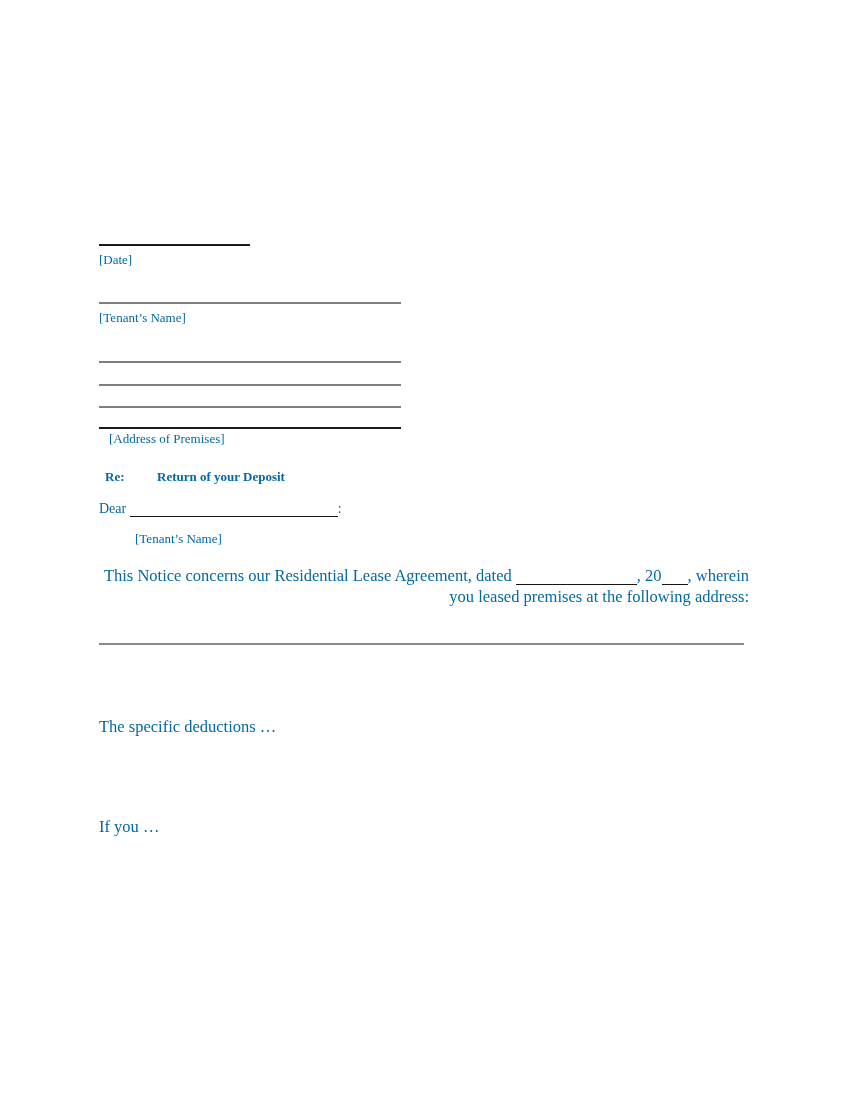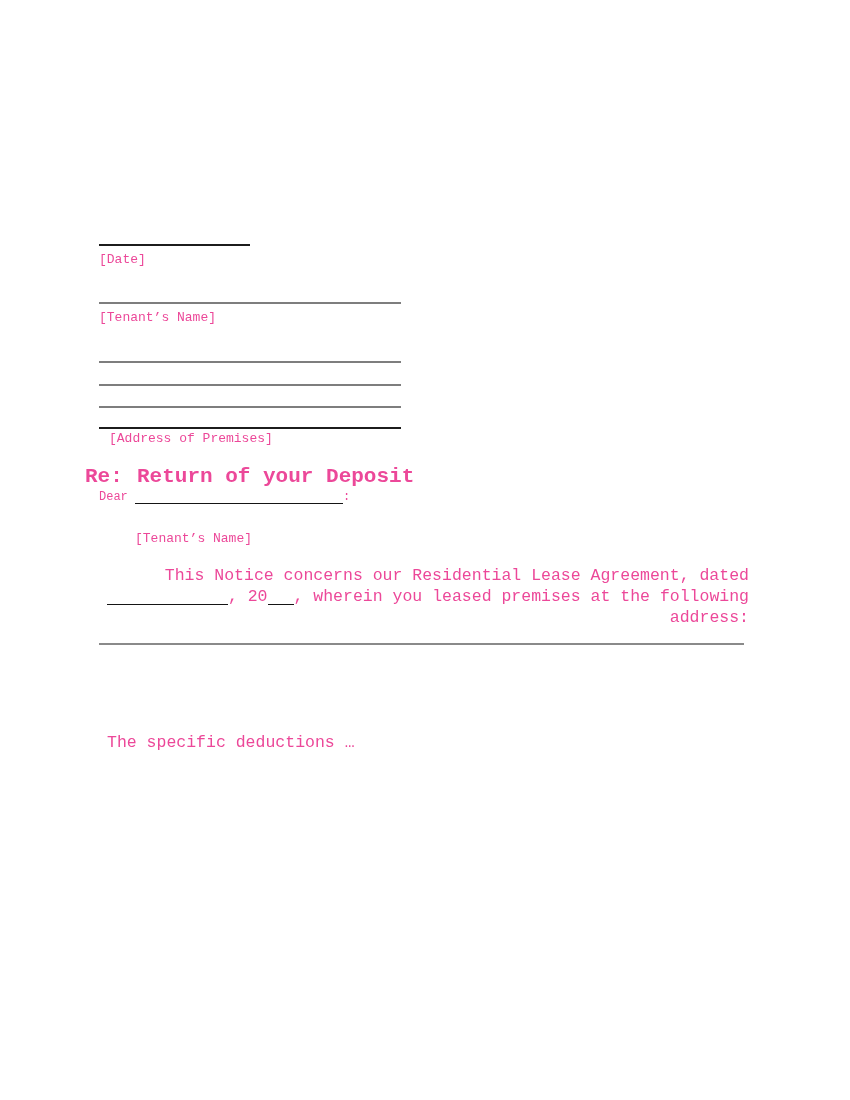--- a/index.html
+++ b/index.html
@@ -1,22 +1,22 @@
 <!DOCTYPE html>
 <html><head>
 <meta charset="utf-8">
 <style>
   html, body { margin:0; padding:0; background:#ffffff; }
   .page {
     position:relative;
     width:850px;
     height:1100px;
     background:#ffffff;
-    font-family:Liberation Mono, monospace;
-    color:#ec4899;
+    font-family:Liberation Serif, serif;
+    color:#0369a1;
     overflow:hidden;
   }
   
   .hline { position:absolute; height:0; }
   .hline.black { border-top:2px solid #1c1c1c; }
   .hline.gray  { border-top:2.5px solid #7e7e7e; }
   #line-date     { left:99px;  top:244px; width:151px; }
   #line-tenant   { left:99px;  top:302px; width:302px; }
   #line-addr1    { left:99px;  top:361px; width:302px; }
   #line-addr2    { left:99px;  top:384px; width:302px; }
@@ -25,38 +25,38 @@
   #line-premises { left:99px;  top:643px; width:645px; border-top:2px solid #8a8a8a; }
 
   
   .small-label { position:absolute; font-size:13px; line-height:15px; white-space:pre; }
   #label-date        { left:99px;  top:252px; }
   #label-tenant      { left:99px;  top:310px; }
   #label-address     { left:109px;  top:431px; }
   #label-salutation  { left:135px; top:531px; }
 
   
-  #subject { position:absolute; left:85px; top:467px; font-size:21px; font-weight:bold; line-height:20px; white-space:pre; }
+  #subject { position:absolute; left:105px; top:467px; font-size:13px; font-weight:bold; line-height:20px; white-space:pre; }
   #subject .re-prefix { display:inline-block; width:52px; }
 
   
-  #salutation { position:absolute; left:99px; top:487px; font-size:12px; line-height:21px; white-space:pre; }
+  #salutation { position:absolute; left:99px; top:498px; font-size:14px; line-height:21px; white-space:pre; }
 
   
   .para {
     position:absolute;
     left:99px;
     width:650px;
     font-size:16.5px;
     line-height:21px;
     white-space:pre-wrap;
   }
   #p1 { top:565px;text-align:right; }
   #p2 { top:669px; }
-  #p3 { top:732px;margin-left:8px; }
+  #p3 { top:716px; }
   #p4 { top:774px; }
   #p5 { top:816px; }
 
   
   .blank {
     display:inline-block;
     height:1em;
     border-bottom:1.6px solid #151515;
     vertical-align:-4px;
   }
@@ -88,14 +88,15 @@
   <div class="small-label" id="label-salutation">[Tenant’s Name]</div>
 
   <div class="para" id="p1"><span>This Notice concerns our Residential Lease Agreement, dated </span><span class="blank" id="blank-date"></span><span>, 20</span><span class="blank" id="blank-year"></span><span>, wherein you leased premises at the following address:</span></div>
 
   <div class="hline" id="line-premises"></div>
 
 
   <div class="para" id="p3">The specific deductions …</div>
 
 
+  <div class="para" id="p5">If you …</div>
 
 </div>
 
 </body></html>

